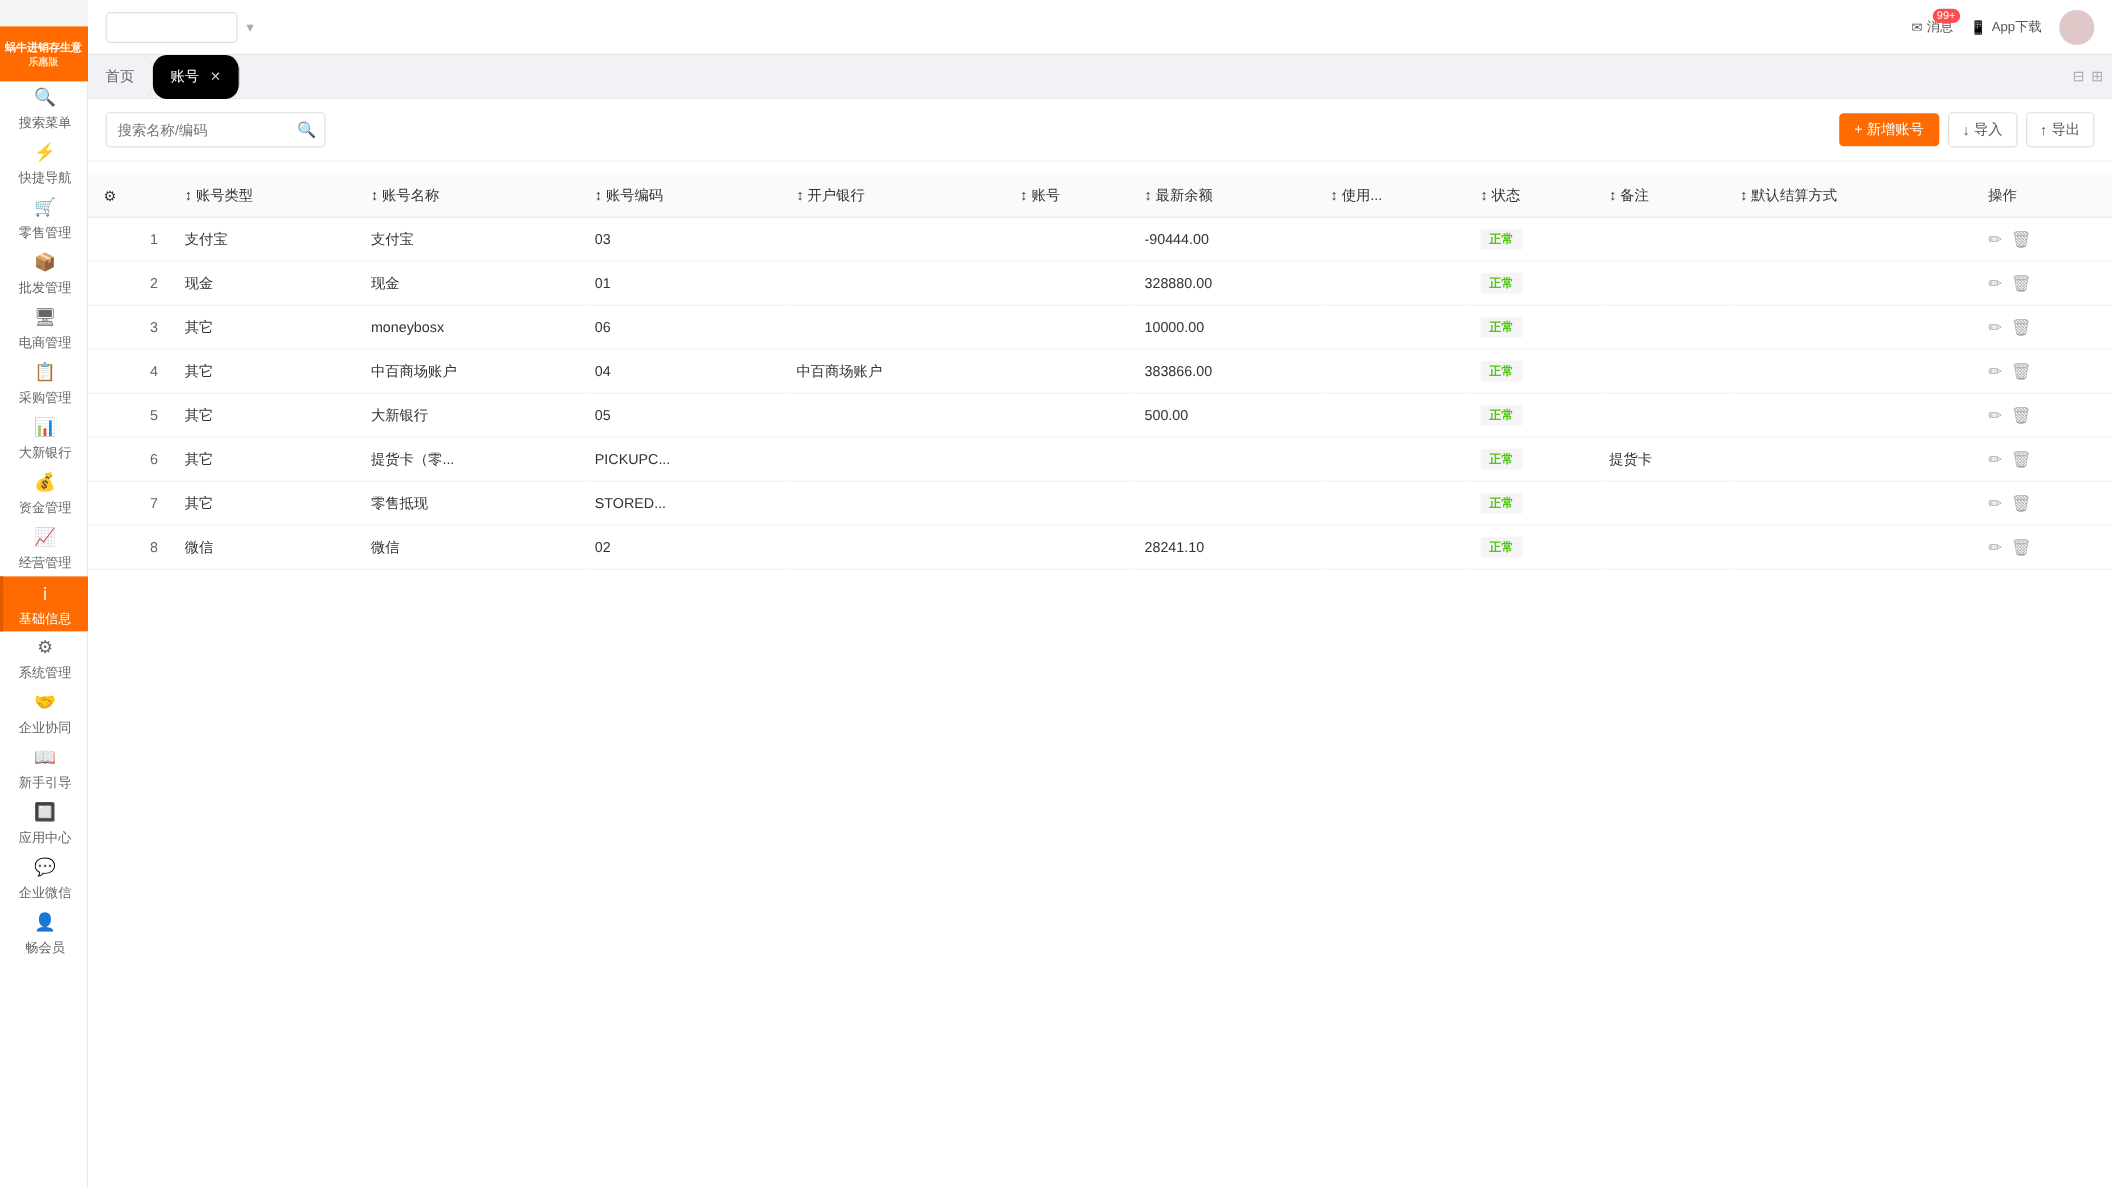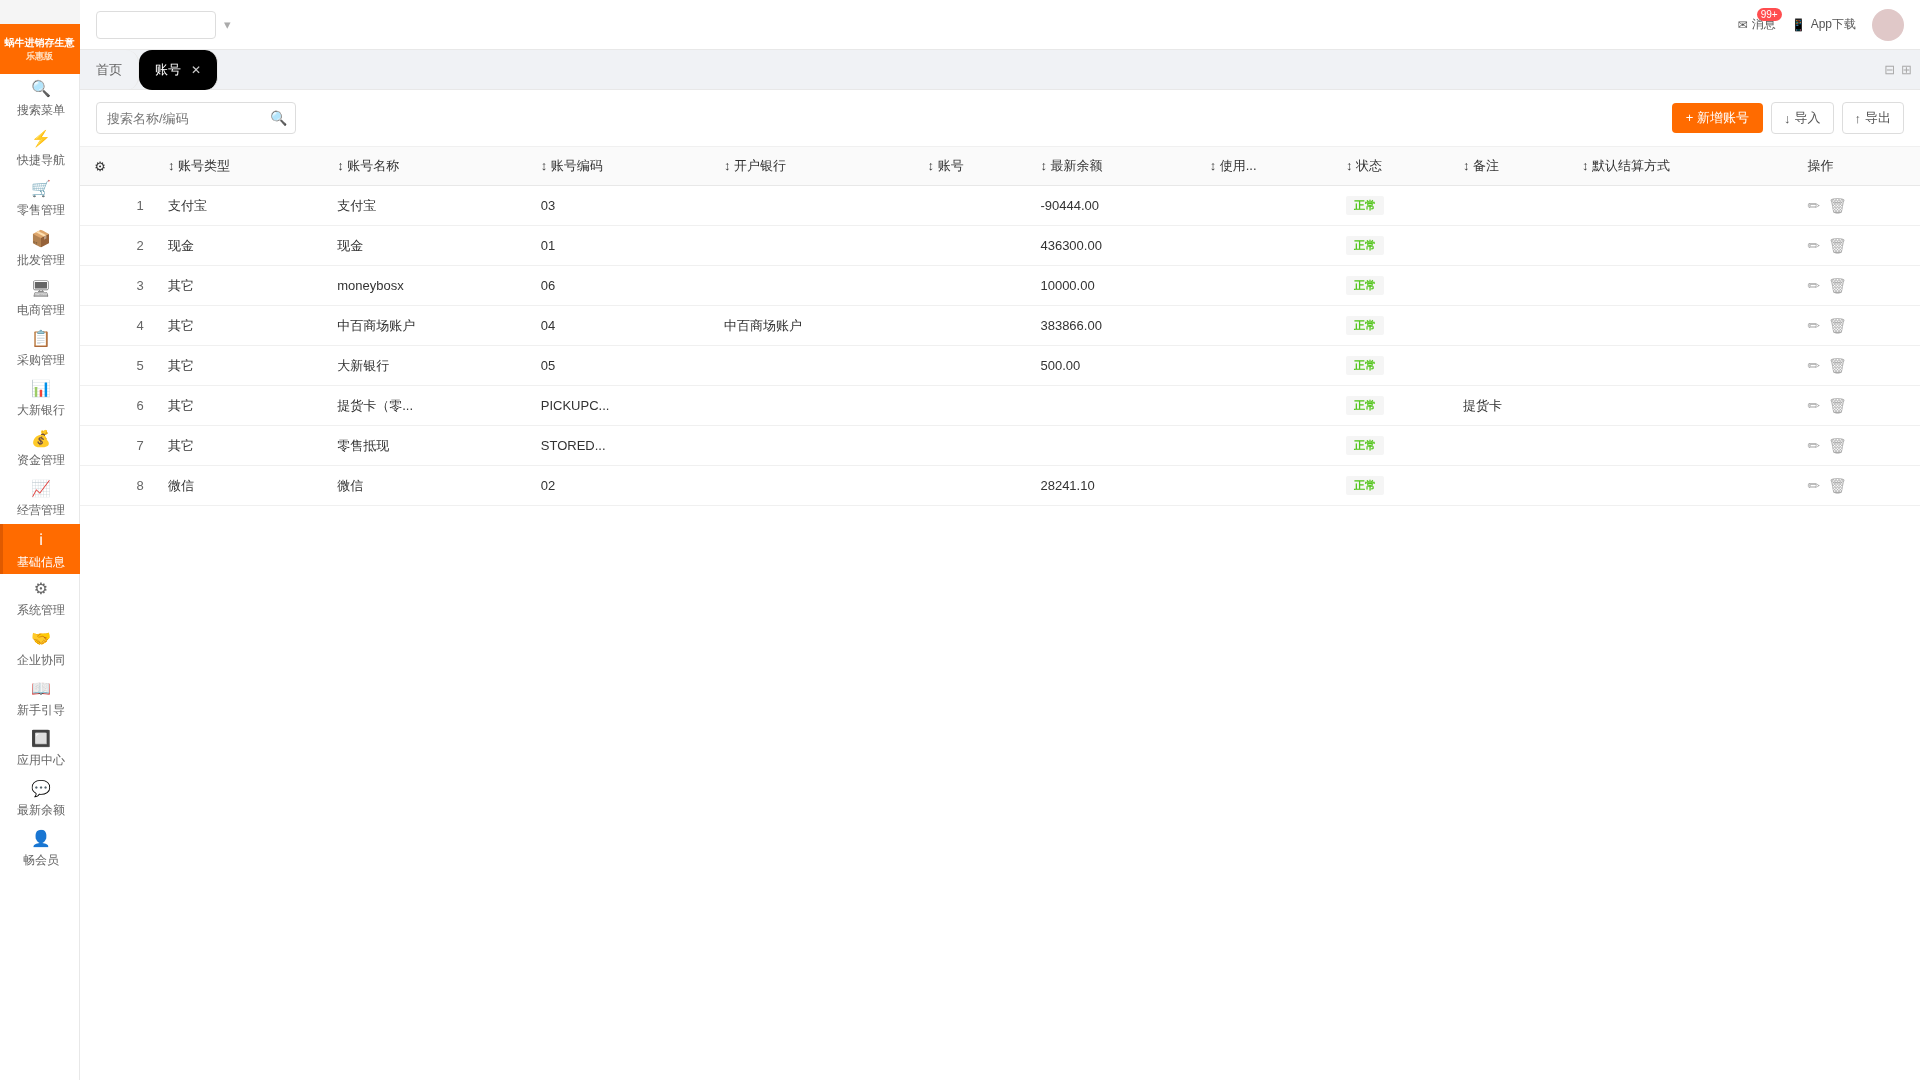--- a/index.html
+++ b/index.html
@@ -151,20 +151,21 @@
     }
 
     
     .content-area {
       flex: 1;
       background: #fff;
       display: flex;
       flex-direction: column;
       overflow: hidden;
       position: relative;
+      gap: 12px;
     }
     .content-header {
       padding: 12px 16px;
       display: flex;
       align-items: center;
       justify-content: space-between;
       border-bottom: 1px solid #f0f0f0;
       flex-shrink: 0;
     }
     .search-box {
@@ -374,21 +375,21 @@
   <div class="sidebar-item">
     <span class="si-icon">📖</span>
     <span>新手引导</span>
   </div>
   <div class="sidebar-item">
     <span class="si-icon">🔲</span>
     <span>应用中心</span>
   </div>
   <div class="sidebar-item">
     <span class="si-icon">💬</span>
-    <span>最新余额</span>
+    <span>企业微信</span>
   </div>
   <div class="sidebar-item">
     <span class="si-icon">👤</span>
     <span>畅会员</span>
   </div>
 </div>
 
 <div class="main-area">
 
   <div class="top-bar">
@@ -485,21 +486,21 @@
     </td>
   </tr>
             <tr>
     <td class="col-settings"></td>
     <td class="col-num">2</td>
     <td>现金</td>
     <td>现金</td>
     <td>01</td>
     <td></td>
     <td></td>
-    <td>436300.00</td>
+    <td>328880.00</td>
     <td></td>
     <td><span class="status-badge status-normal">正常</span></td>
     <td></td>
     <td></td>
     <td>
       <div class="action-btns">
         <span class="action-btn" title="编辑">✏</span>
         <span class="action-btn" title="删除" style="color:#aaa;">🗑</span>
       </div>
     </td>

